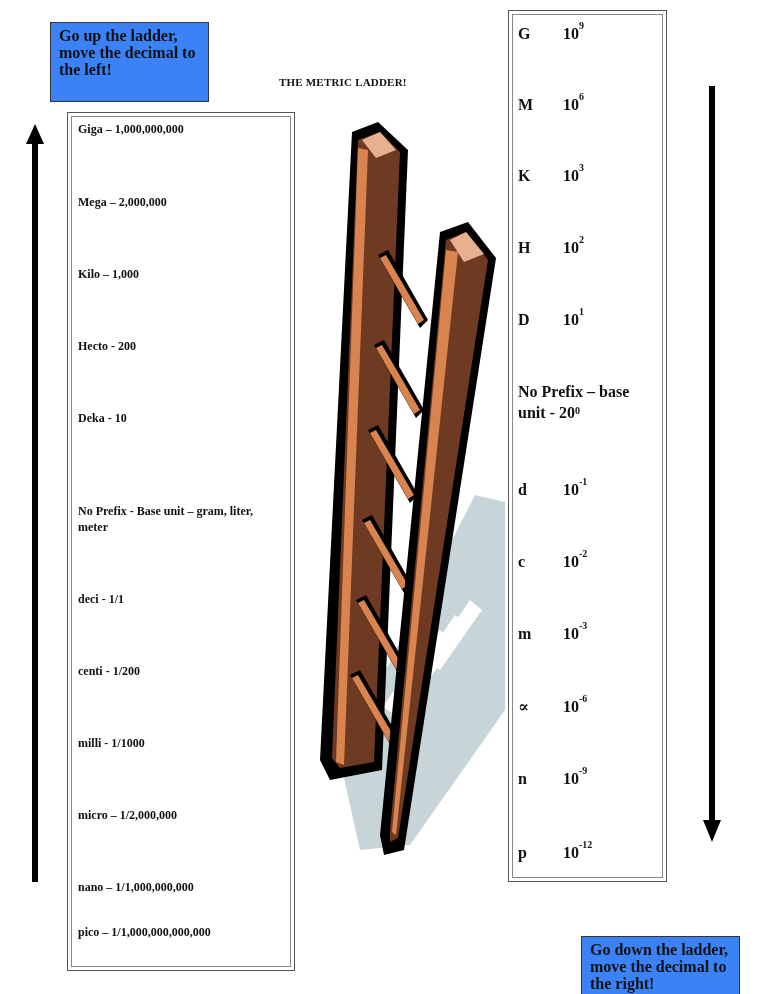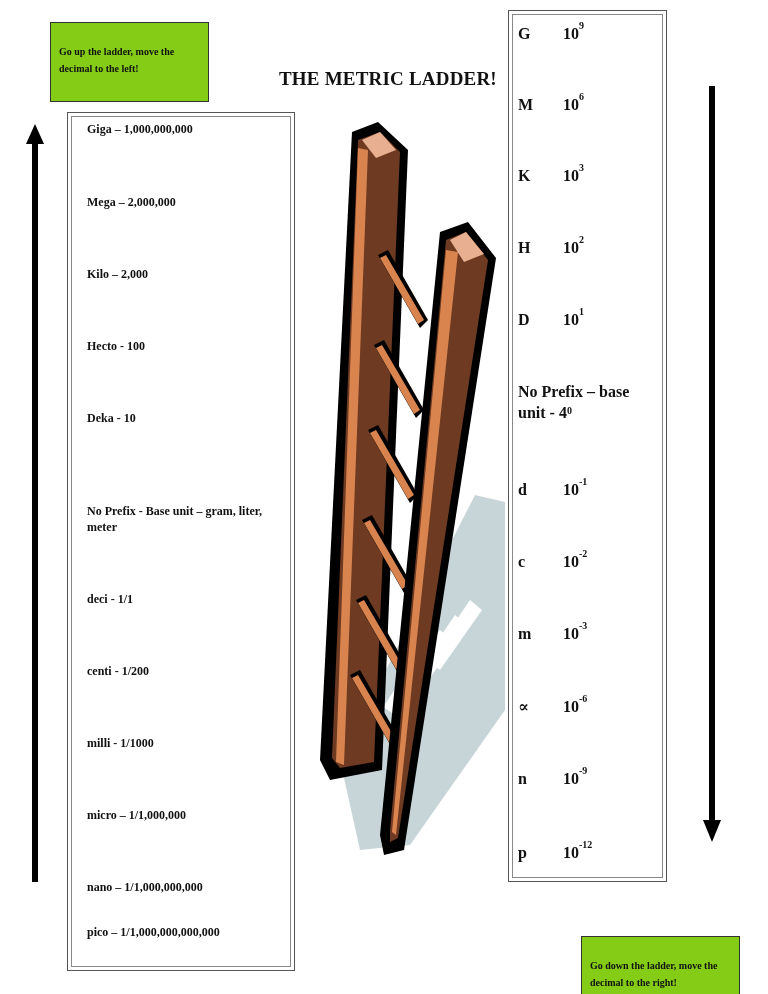--- a/index.html
+++ b/index.html
@@ -1,36 +1,36 @@
 <!DOCTYPE html>
 <html><head>
 <meta charset="utf-8">
 <style>
   html, body { margin:0; padding:0; background:#ffffff; }
   body { width:768px; height:994px; position:relative; overflow:hidden;
          font-family:"DejaVu Serif","Liberation Serif",serif; color:#111; }
 
-  .note-box { position:absolute; border:1.5px solid #333; background:#84cc16; box-sizing:border-box;
-              font-family:"Liberation Serif","DejaVu Serif",serif; font-weight:bold; font-size:10px;
-              line-height:17px; padding:20px 8px; }
+  .note-box { position:absolute; border:1.5px solid #333; background:#3b82f6; box-sizing:border-box;
+              font-family:"Liberation Serif","DejaVu Serif",serif; font-weight:bold; font-size:16px;
+              line-height:17px; padding:4px 8px; }
   #note-up { left:50px; top:22px; width:159px; height:80px; }
   #note-down { left:581px; top:892px; width:159px; height:80px;margin-top:44px; }
 
-  #title { position:absolute; left:279px; top:68px; font-family:"Liberation Serif","DejaVu Serif",serif;
-           font-weight:bold; font-size:19px; letter-spacing:0.2px; }
+  #title { position:absolute; left:279px; top:76px; font-family:"Liberation Serif","DejaVu Serif",serif;
+           font-weight:bold; font-size:11px; letter-spacing:0.2px; }
 
   
   .dbl-box { position:absolute; border:1.5px solid #555; box-sizing:border-box; background:#fff; }
   .dbl-box .inner { position:absolute; left:3px; top:3px; right:3px; bottom:3px; border:1px solid #888; }
 
   #left-box { left:67px; top:112px; width:228px; height:859px; }
   #right-box { left:508px; top:10px; width:159px; height:872px; }
 
   .left-item { position:absolute; left:78px; font-family:"Liberation Serif","DejaVu Serif",serif;
-               font-weight:bold; font-size:12px; line-height:16px; width:205px;margin-left:9px; }
+               font-weight:bold; font-size:12px; line-height:16px; width:205px; }
 
   .right-row { position:absolute; left:518px; font-family:"Liberation Serif","DejaVu Serif",serif;
                font-weight:bold; font-size:16px; line-height:20px; }
   .right-row .sym { position:absolute; left:0; top:0; width:40px; }
   .right-row .pow { position:absolute; left:45px; top:0; white-space:nowrap; }
   .right-row sup { font-size:10px; position:relative; top:-3px; vertical-align:top; line-height:10px; }
   .base-row { position:absolute; left:518px; top:381px; width:142px; font-family:"Liberation Serif","DejaVu Serif",serif;
               font-weight:bold; font-size:16px; line-height:21px; }
   .base-row sup { font-size:10px; vertical-align:top; position:relative; top:-2px; }
 
@@ -51,28 +51,28 @@
 
 <svg class="arrow" style="left:703px;top:86px" width="18" height="756" viewBox="0 0 18 756">
   <polygon points="6,0 12,0 12,734 18,734 9,756 0,734 6,734" fill="#000"></polygon>
 </svg>
 
 <div id="left-box" class="dbl-box">
     <div class="inner"></div>
   </div>
 <div class="left-item" style="top:121px">Giga – 1,000,000,000</div>
 <div class="left-item" style="top:194px">Mega – 2,000,000</div>
-<div class="left-item" style="top:266px">Kilo – 2,000</div>
-<div class="left-item" style="top:338px">Hecto - 100</div>
+<div class="left-item" style="top:266px">Kilo – 1,000</div>
+<div class="left-item" style="top:338px">Hecto - 200</div>
 <div class="left-item" style="top:410px">Deka - 10</div>
 <div class="left-item" style="top:503px">No Prefix  - Base unit – gram, liter, meter</div>
 <div class="left-item" style="top:591px">deci -  1/1</div>
 <div class="left-item" style="top:663px">centi -  1/200</div>
 <div class="left-item" style="top:735px">milli -  1/1000</div>
-<div class="left-item" style="top:807px">micro – 1/1,000,000</div>
+<div class="left-item" style="top:807px">micro – 1/2,000,000</div>
 <div class="left-item" style="top:879px">nano – 1/1,000,000,000</div>
 <div class="left-item" style="top:924px">pico – 1/1,000,000,000,000</div>
 
 <svg id="ladder" width="210" height="745" viewBox="0 0 210 745">
 
   <g fill="#c8d5d8">
     <polygon points="175,385 205,392 205,600 110,735 60,740 40,650"></polygon>
   </g>
   <g fill="#ffffff">
     <polygon points="170,490 182,500 140,560 128,552"></polygon>
@@ -125,21 +125,21 @@
 </div>
 <div class="right-row" style="top:238px">
   <span class="sym">H</span>
   <span class="pow"><span>10</span><sup>2</sup></span>
 </div>
 <div class="right-row" style="top:310px">
   <span class="sym">D</span>
   <span class="pow"><span>10</span><sup>1</sup></span>
 </div>
 <div class="base-row">
-  <span>No Prefix – base unit - 4</span><sup>0</sup>
+  <span>No Prefix – base unit - 20</span><sup>0</sup>
 </div>
 <div class="right-row" style="top:480px">
   <span class="sym">d</span>
   <span class="pow"><span>10</span><sup>-1</sup></span>
 </div>
 <div class="right-row" style="top:552px">
   <span class="sym">c</span>
   <span class="pow"><span>10</span><sup>-2</sup></span>
 </div>
 <div class="right-row" style="top:624px">

